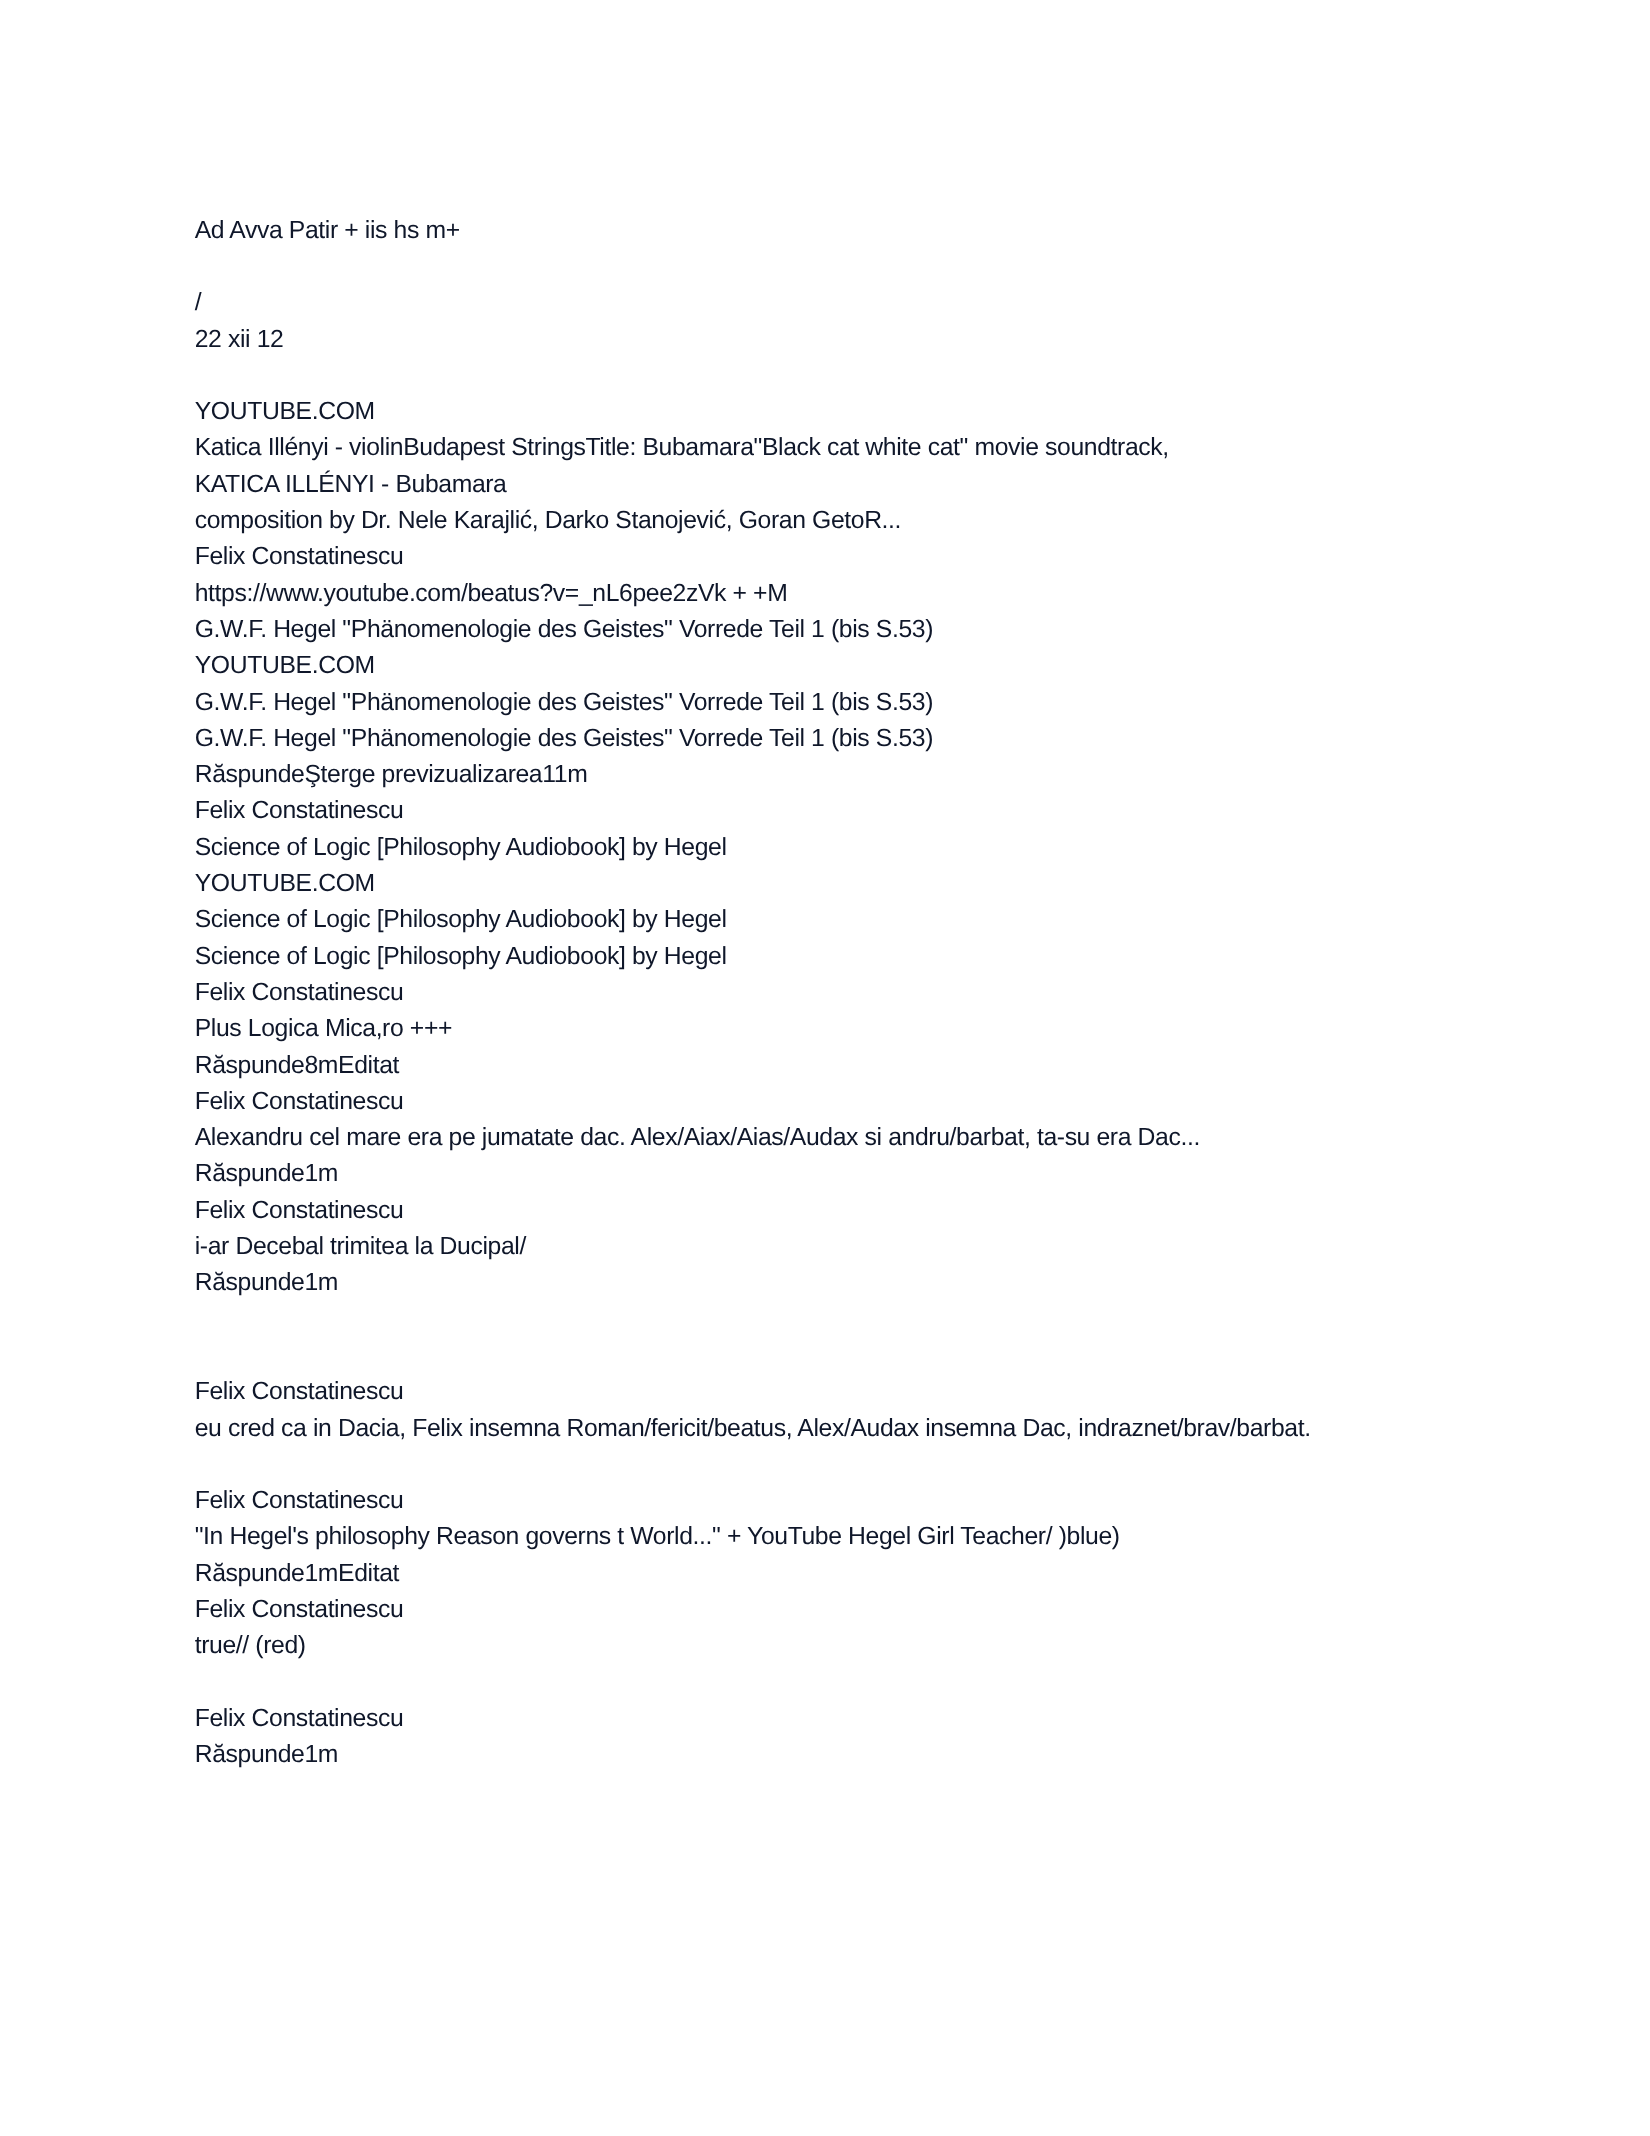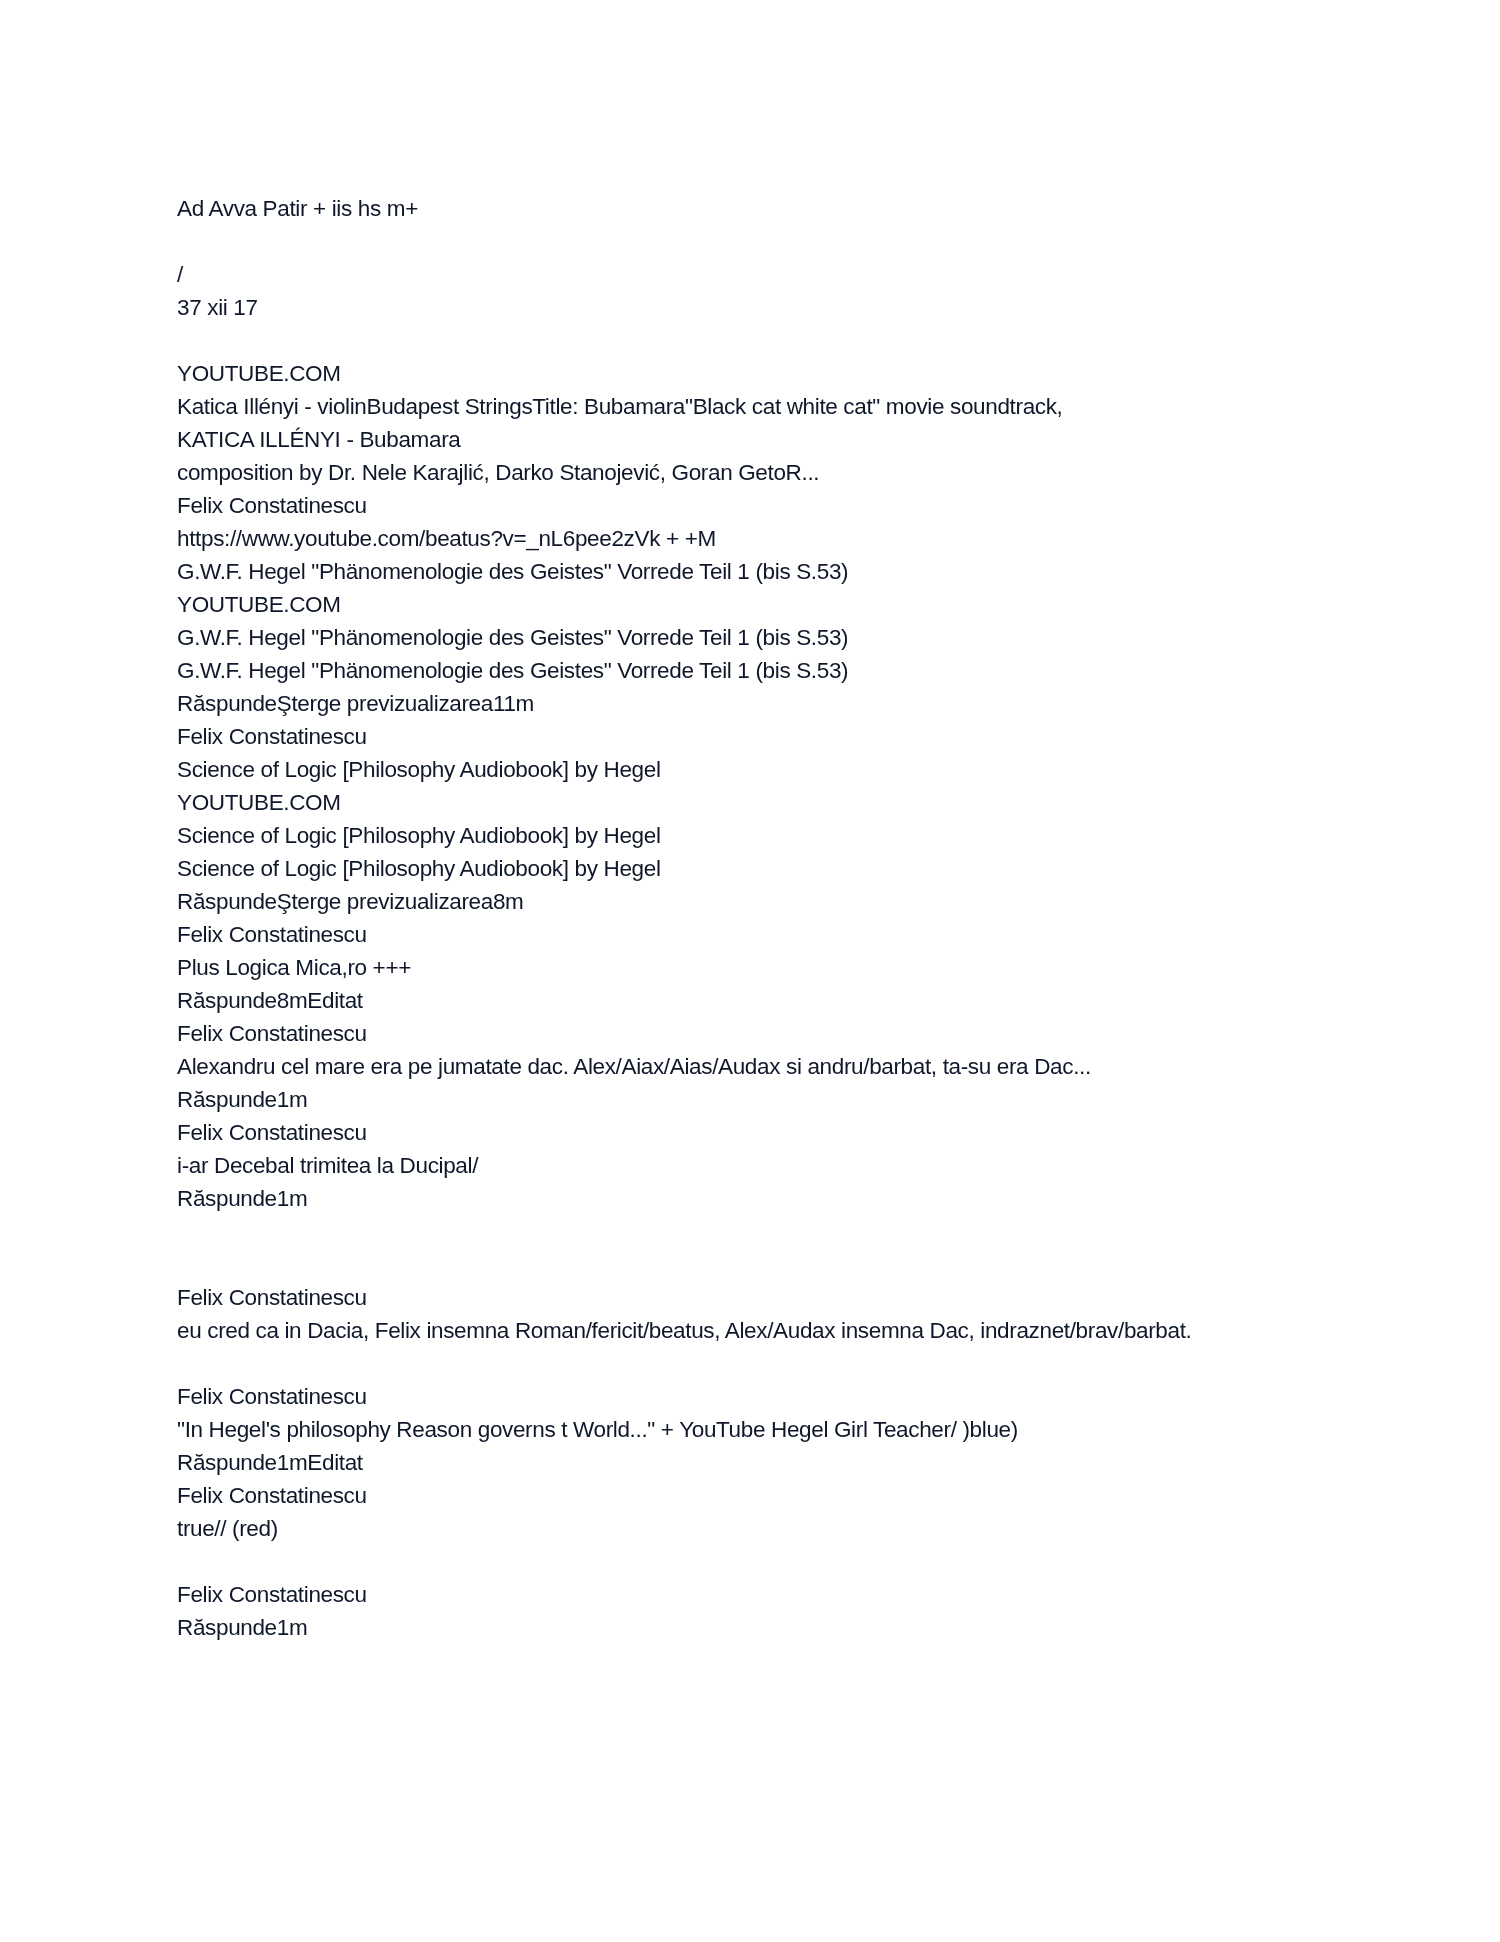--- a/index.html
+++ b/index.html
@@ -34,39 +34,38 @@
       display: block;
     }
   </style>
 </head>
 <body>
 
 <div class="page">
   <span class="line">Ad Avva Patir + iis hs m+</span>
   <span class="blank"></span>
   <span class="line">/</span>
-  <span class="line">37 xii 17</span>
+  <span class="line">22 xii 12</span>
   <span class="blank"></span>
   <span class="line">YOUTUBE.COM</span>
   <span class="line">Katica Illényi - violinBudapest StringsTitle: Bubamara"Black cat white cat" movie soundtrack,</span>
   <span class="line">KATICA ILLÉNYI - Bubamara</span>
   <span class="line">composition by Dr. Nele Karajlić, Darko Stanojević, Goran GetoR...</span>
   <span class="line">Felix Constatinescu</span>
   <span class="line">https://www.youtube.com/beatus?v=_nL6pee2zVk + +M</span>
   <span class="line">G.W.F. Hegel "Phänomenologie des Geistes" Vorrede Teil 1 (bis S.53)</span>
   <span class="line">YOUTUBE.COM</span>
   <span class="line">G.W.F. Hegel "Phänomenologie des Geistes" Vorrede Teil 1 (bis S.53)</span>
   <span class="line">G.W.F. Hegel "Phänomenologie des Geistes" Vorrede Teil 1 (bis S.53)</span>
   <span class="line">RăspundeŞterge previzualizarea11m</span>
   <span class="line">Felix Constatinescu</span>
   <span class="line">Science of Logic [Philosophy Audiobook] by Hegel</span>
   <span class="line">YOUTUBE.COM</span>
   <span class="line">Science of Logic [Philosophy Audiobook] by Hegel</span>
   <span class="line">Science of Logic [Philosophy Audiobook] by Hegel</span>
-  <span class="line">RăspundeŞterge previzualizarea8m</span>
   <span class="line">Felix Constatinescu</span>
   <span class="line">Plus Logica Mica,ro +++</span>
   <span class="line">Răspunde8mEditat</span>
   <span class="line">Felix Constatinescu</span>
   <span class="line">Alexandru cel mare era pe jumatate dac. Alex/Aiax/Aias/Audax si andru/barbat, ta-su era Dac...</span>
   <span class="line">Răspunde1m</span>
   <span class="line">Felix Constatinescu</span>
   <span class="line">i-ar Decebal trimitea la Ducipal/</span>
   <span class="line">Răspunde1m</span>
   <span class="blank"></span>

